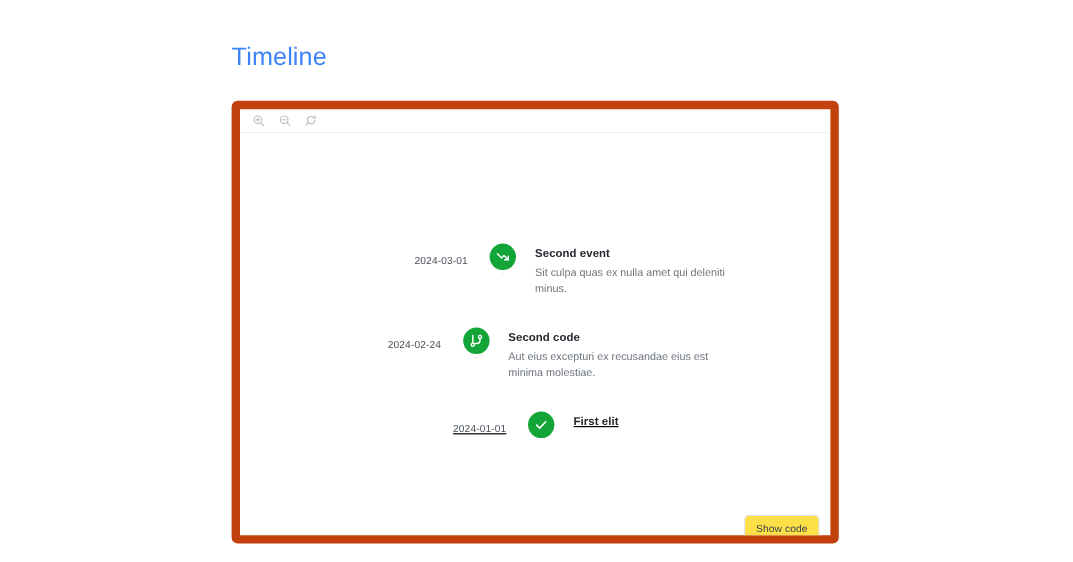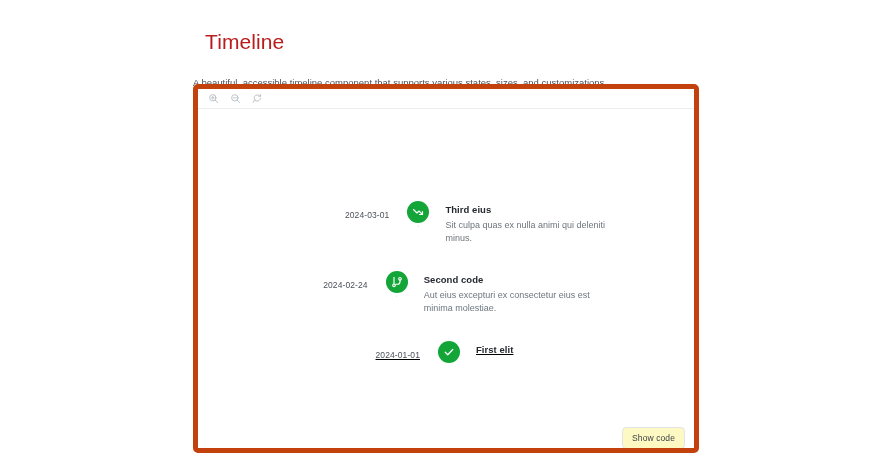--- a/index.html
+++ b/index.html
@@ -18,46 +18,46 @@
 
   .page {
     position: absolute;
     left: 193px;
     top: 0;
     width: 508px;
   }
 
   
   .page-title {
-    margin: 12px;
-    padding-top: 17px;
+    margin: 0;
+    padding-top: 35px;
     font-size: 21px;
     line-height: 26px;
     font-weight: 400;
     letter-spacing: 0.1px;
-    color: #b91c1c;
+    color: #3b82f6;
   }
   .page-subtitle {
     margin: 0;
     padding-top: 9px;
     font-size: 9.5px;
     line-height: 14px;
     font-weight: 400;
     color: #4a5159;
   }
 
   
   .demo-panel {
     position: absolute;
     left: 0;
     top: 84px;
     width: 506px;
     height: 369px;
     box-sizing: border-box;
-    border: 5px solid #c2410c;
+    border: 7px solid #c2410c;
     border-radius: 5px;
     background: #ffffff;
     overflow: hidden;
   }
 
   .panel-toolbar {
     height: 20px;
     box-sizing: border-box;
     border-bottom: 1px solid #eceef0;
     display: flex;
@@ -175,36 +175,35 @@
   .show-code-wrap {
     position: absolute;
     right: 9px;
     bottom: 8px;
   }
   .show-code-btn {
     font-family: "Liberation Sans", "DejaVu Sans", sans-serif;
     font-size: 8.5px;
     line-height: 1;
     color: #3c4248;
-    background: #fef9c3;
+    background: #fde047;
     border: 1px solid #e2e4e7;
     border-radius: 4px;
     padding: 6px 9px 6px 9px;
     cursor: pointer;
     letter-spacing: 0.1px;
   }
 </style>
 </head>
 <body>
 
 <div class="page">
 
   <h1 class="page-title">Timeline</h1>
 
-  <p class="page-subtitle">A beautiful, accessible timeline component that supports various states, sizes, and customizations.</p>
 
   <div class="demo-panel">
 
     <div class="panel-toolbar">
       <button class="tool-btn">
         <span>
           <svg width="11" height="11" viewBox="0 0 16 16" fill="none" stroke="currentColor" stroke-width="1.4" stroke-linecap="round" stroke-linejoin="round">
             <circle cx="7" cy="7" r="4.6"></circle>
             <line x1="10.4" y1="10.4" x2="14" y2="14"></line>
             <line x1="4.9" y1="7" x2="9.1" y2="7"></line>
@@ -243,43 +242,43 @@
             <div class="tl-dot">
               <span>
                 <svg width="12" height="12" viewBox="0 0 24 24" fill="none" stroke="currentColor" stroke-width="2.3" stroke-linecap="round" stroke-linejoin="round">
                   <polyline points="3,7 10,14 14,10 21,17"></polyline>
                   <polyline points="15,17 21,17 21,11"></polyline>
                 </svg>
               </span>
             </div>
           </div>
           <div class="tl-content">
-            <p class="tl-title">Third eius</p>
-            <p class="tl-desc">Sit culpa quas ex nulla animi qui deleniti minus.</p>
+            <p class="tl-title">Second event</p>
+            <p class="tl-desc">Sit culpa quas ex nulla amet qui deleniti minus.</p>
           </div>
         </div>
 
         <div class="tl-item">
           <div class="tl-date">2024-02-24</div>
           <div class="tl-marker-col">
             <div class="tl-line"></div>
             <div class="tl-dot">
               <span>
                 <svg width="12" height="12" viewBox="0 0 24 24" fill="none" stroke="currentColor" stroke-width="2.3" stroke-linecap="round" stroke-linejoin="round">
                   <line x1="6" y1="3" x2="6" y2="15"></line>
                   <circle cx="6" cy="18.5" r="2.6"></circle>
                   <circle cx="18" cy="5.5" r="2.6"></circle>
                   <path d="M18 8.1v3.4a5 5 0 0 1-5 5H9.2"></path>
                 </svg>
               </span>
             </div>
           </div>
           <div class="tl-content">
             <p class="tl-title">Second code</p>
-            <p class="tl-desc">Aut eius excepturi ex consectetur eius est minima molestiae.</p>
+            <p class="tl-desc">Aut eius excepturi ex recusandae eius est minima molestiae.</p>
           </div>
         </div>
 
         <div class="tl-item">
           <div class="tl-date">2024-01-01</div>
           <div class="tl-marker-col">
 
             <div class="tl-dot">
               <span>
                 <svg width="12" height="12" viewBox="0 0 24 24" fill="none" stroke="currentColor" stroke-width="2.6" stroke-linecap="round" stroke-linejoin="round">

